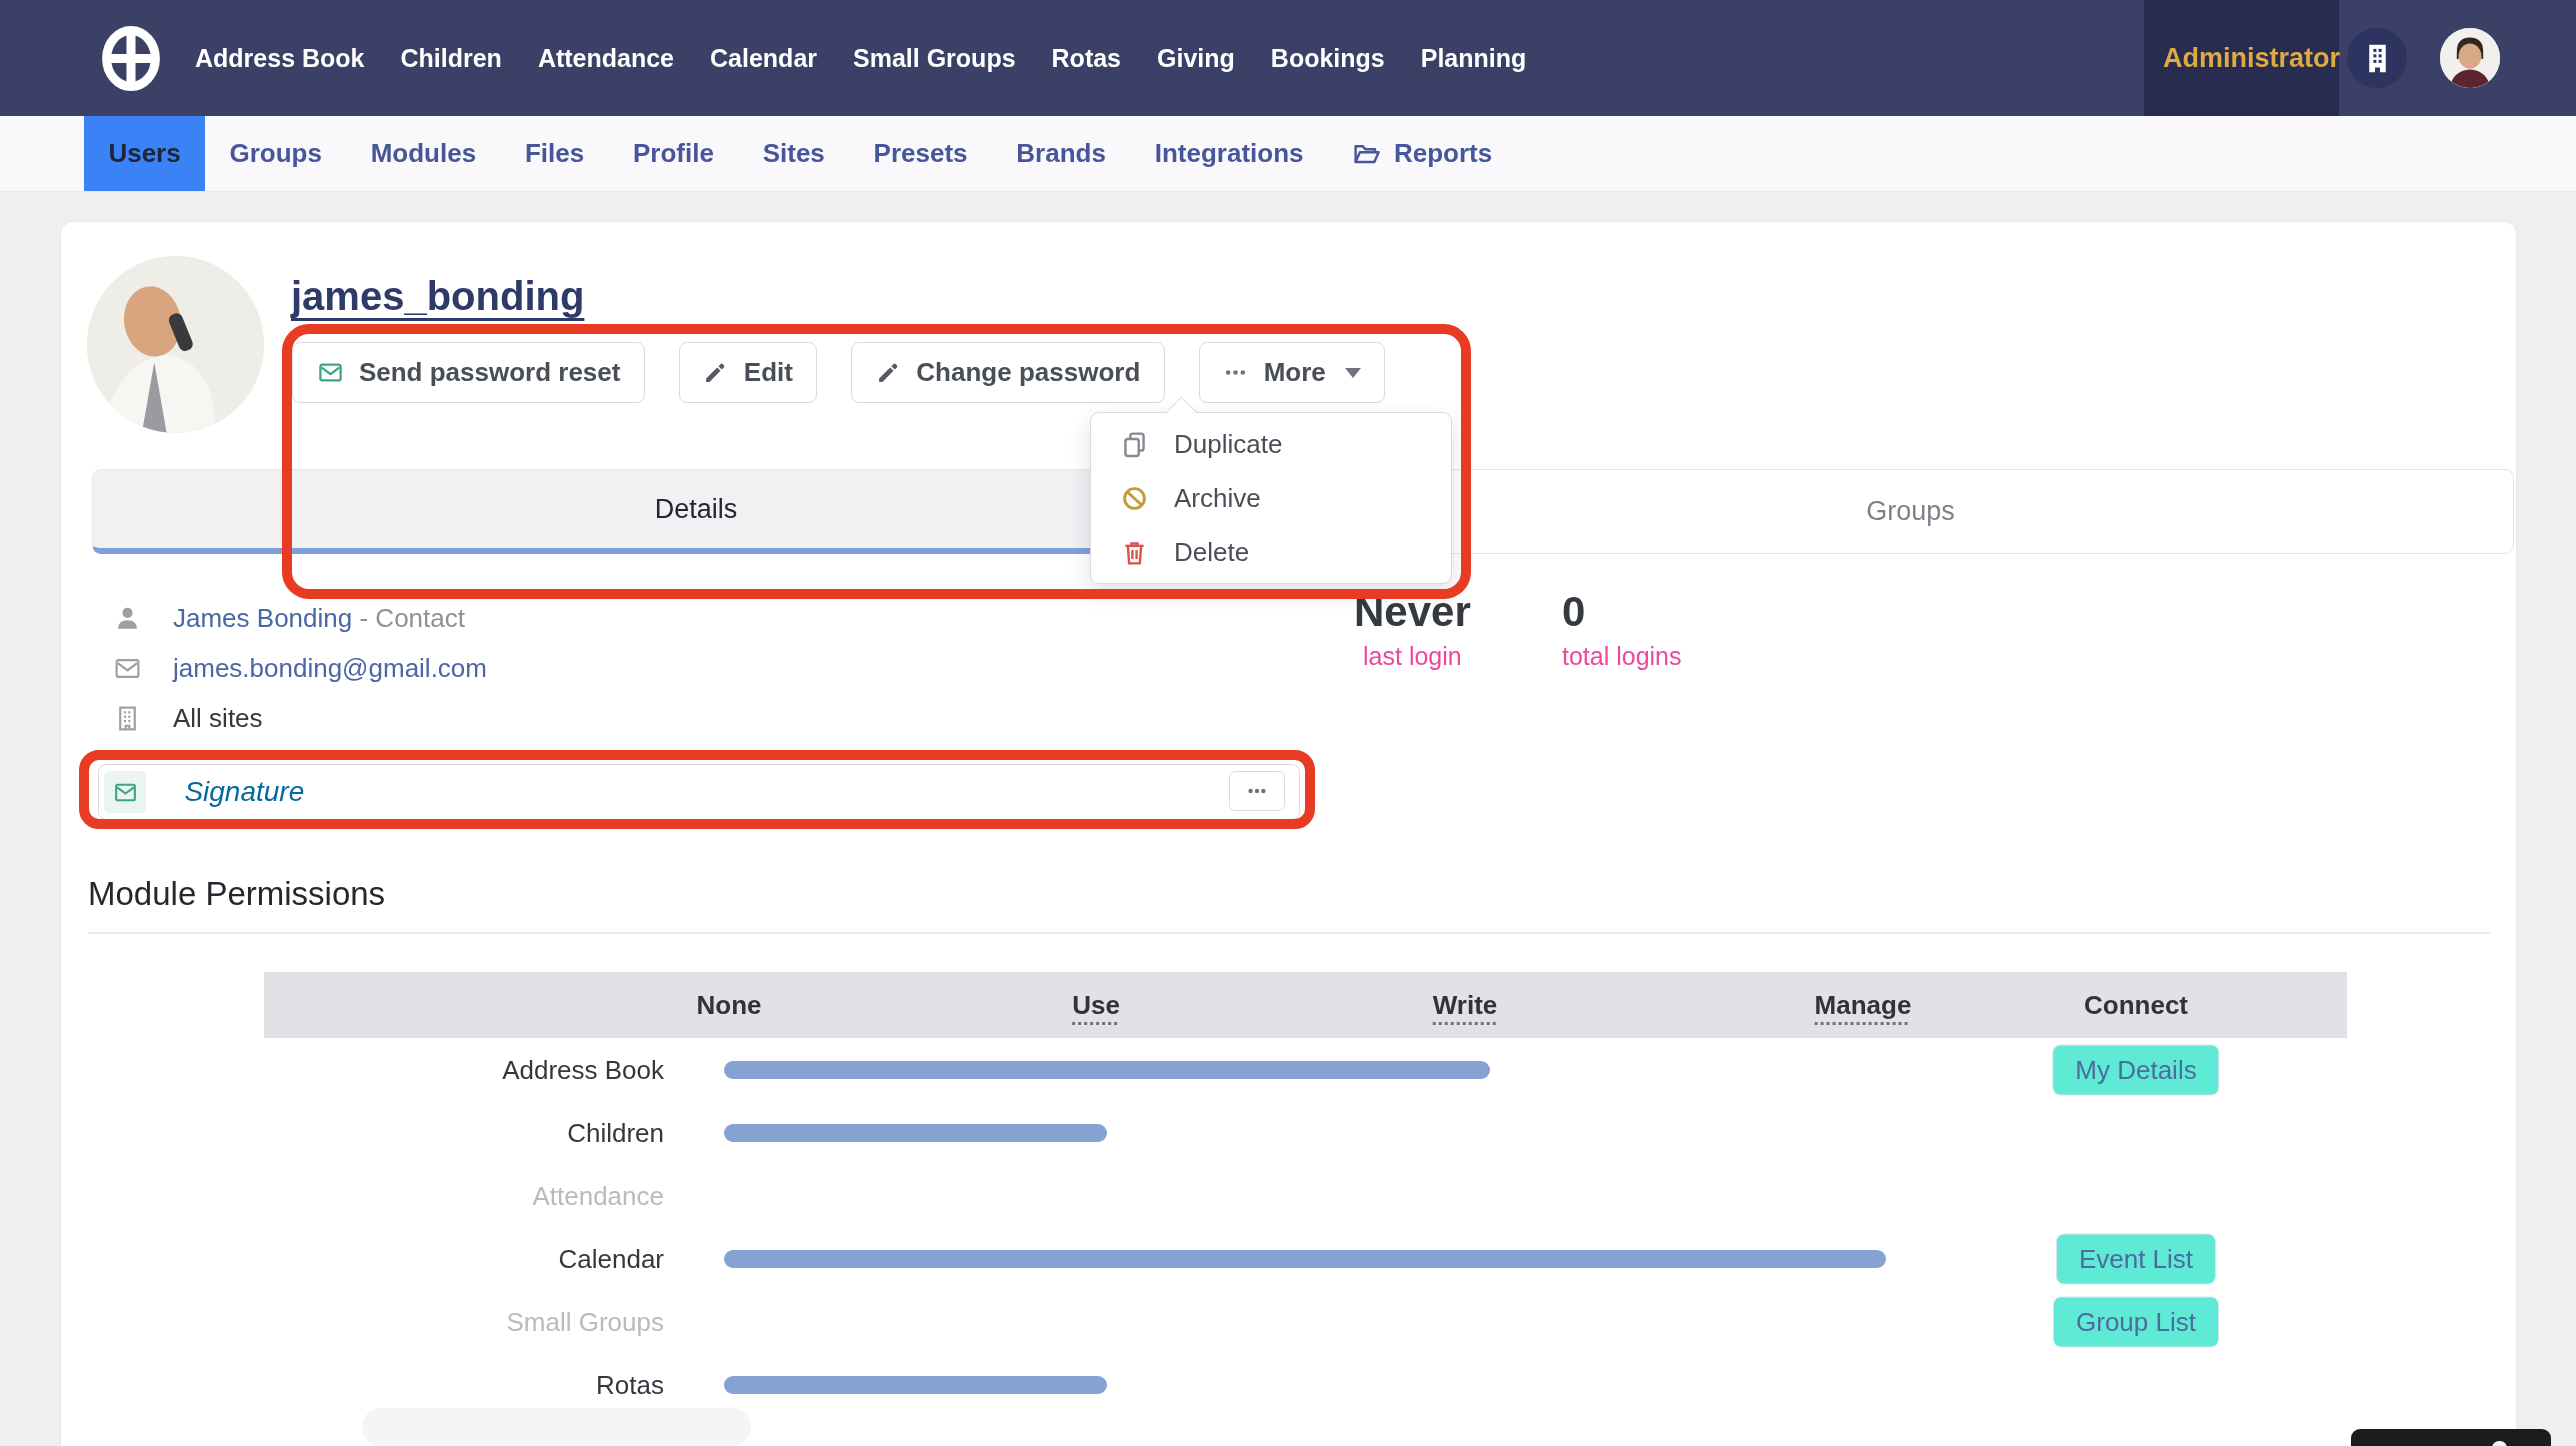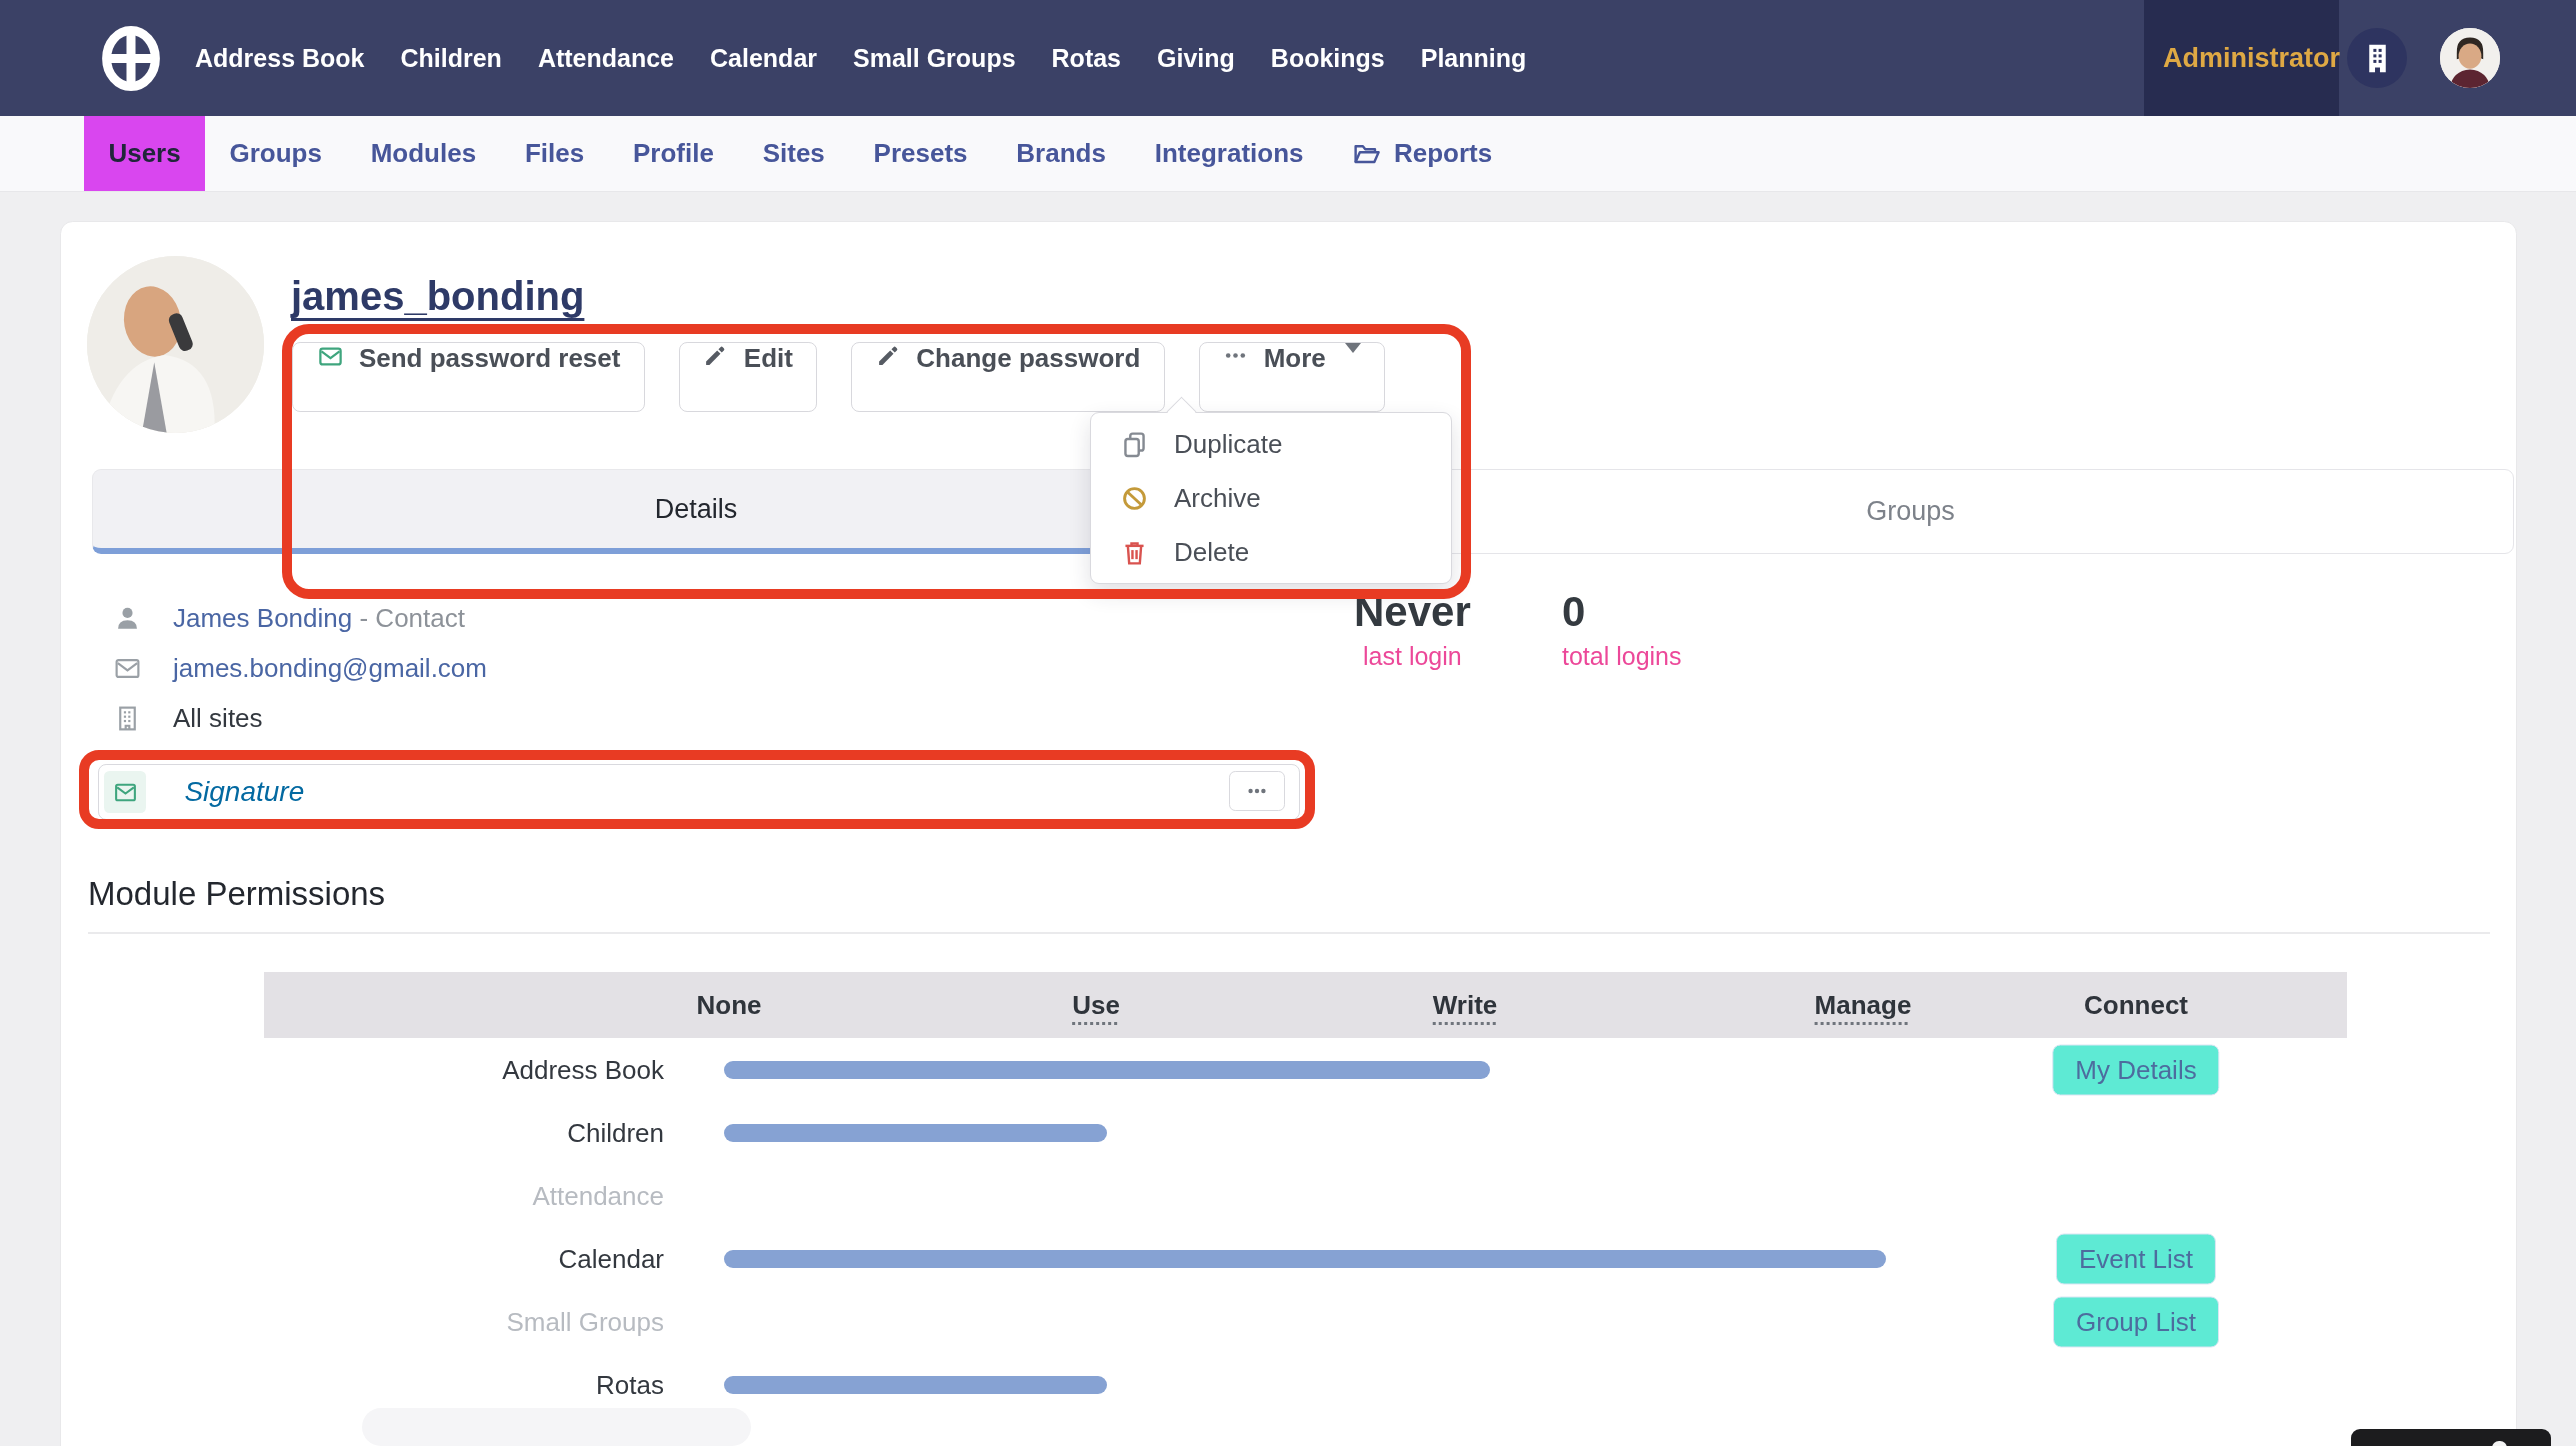--- a/index.html
+++ b/index.html
@@ -15,31 +15,31 @@
   .admin-chip{position:absolute;left:2144px;top:0;width:195px;height:116px;background:#272C50;color:#DFA944;
               display:flex;align-items:center;justify-content:center;font-size:27px;font-weight:700;padding-left:20px;}
   .org-button{position:absolute;left:2347px;top:28px;width:60px;height:60px;border-radius:50%;background:#2E3460;
               display:flex;align-items:center;justify-content:center;}
   .avatar-mini{position:absolute;left:2440px;top:28px;width:60px;height:60px;border-radius:50%;overflow:hidden;background:#F2F0ED;}
 
   
   .subnav{position:absolute;left:0;top:116px;width:2576px;height:76px;background:#F9F9FB;border-bottom:1.8px solid #E7E7EA;
           display:flex;padding-left:84px;}
   .subnav-item{height:100%;display:flex;align-items:center;padding:0 24.4px;color:#47569A;font-size:26px;font-weight:700;cursor:pointer;gap:12.7px;}
-  .subnav-item.active{background:#d946ef;color:#20263A;}
+  .subnav-item.active{background:#3b82f6;color:#20263A;}
 
   
   .card{position:absolute;left:60px;top:221px;width:2457px;height:1265px;background:#FFFFFF;
         border:0.9px solid #E8E8EA;border-radius:12.7px;}
   .profile-photo{position:absolute;left:26px;top:34px;width:177px;height:177px;border-radius:50%;overflow:hidden;background:#EFEDE8;}
   .page-title{position:absolute;left:230px;top:52px;font-size:40px;font-weight:700;color:#2E3A67;margin:0;
               text-decoration:underline;text-decoration-thickness:2.7px;text-underline-offset:8.1px;}
 
   .btn-row{position:absolute;left:231px;top:120px;display:flex;gap:34px;}
-  .btn{display:flex;gap:15.4px;height:70px;padding:0 23.5px;background:#FFF;border:1.8px solid #D8D8DD;
+  .btn{display:flex;align-items:center;gap:15.4px;height:61px;padding:0 23.5px;background:#FFF;border:1.8px solid #D8D8DD;
        border-radius:8.1px;color:#4A4F57;font-size:26px;font-weight:700;cursor:pointer;white-space:nowrap;}
   .caret-down{width:0;height:0;border-left:8.1px solid transparent;border-right:8.1px solid transparent;border-top:10px solid #6F747C;margin-left:3.6px;}
 
   
   .dropdown{position:absolute;left:1029px;top:190px;width:362px;height:172px;background:#FFF;border:1.8px solid #D9D9DE;
             border-radius:9px;box-shadow:0 9px 22px rgba(40,44,63,.14);z-index:30;padding-top:4.5px;}
   .dropdown::before{content:"";position:absolute;left:80px;top:-11.8px;width:20px;height:20px;background:#FFF;
             border-left:1.8px solid #D9D9DE;border-top:1.8px solid #D9D9DE;transform:rotate(45deg);}
   .menu-item{height:54px;display:flex;align-items:center;padding-left:29px;gap:25px;font-size:26px;color:#4A4F57;cursor:pointer;}
 

